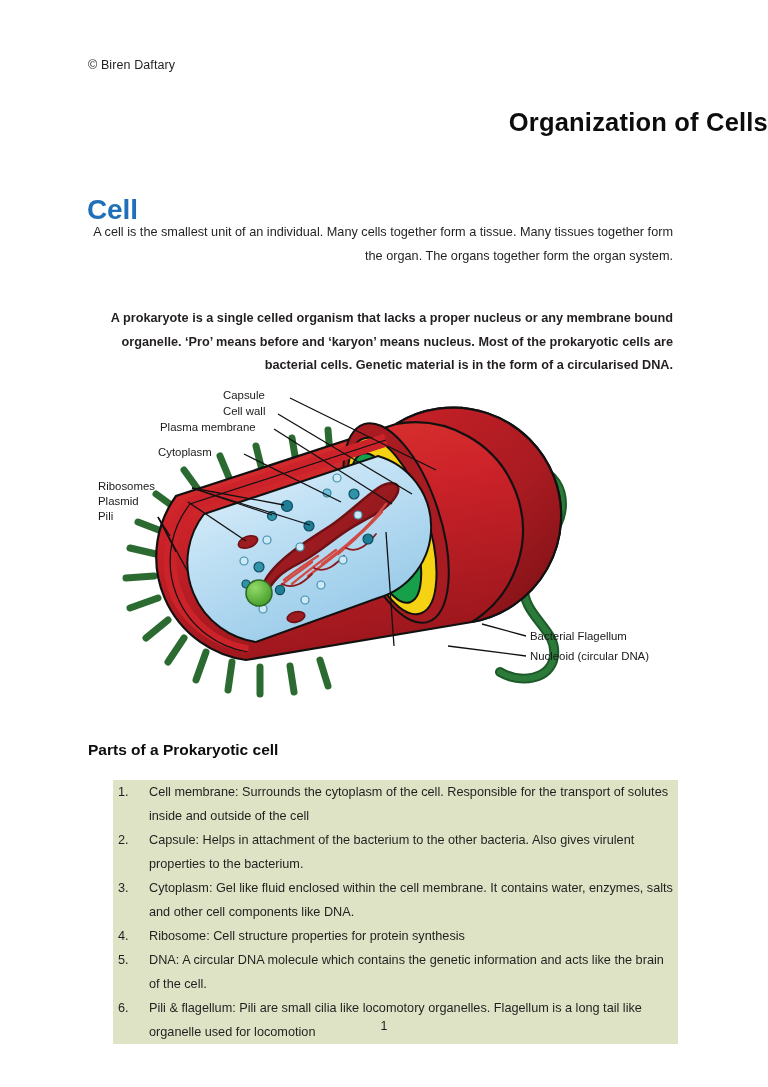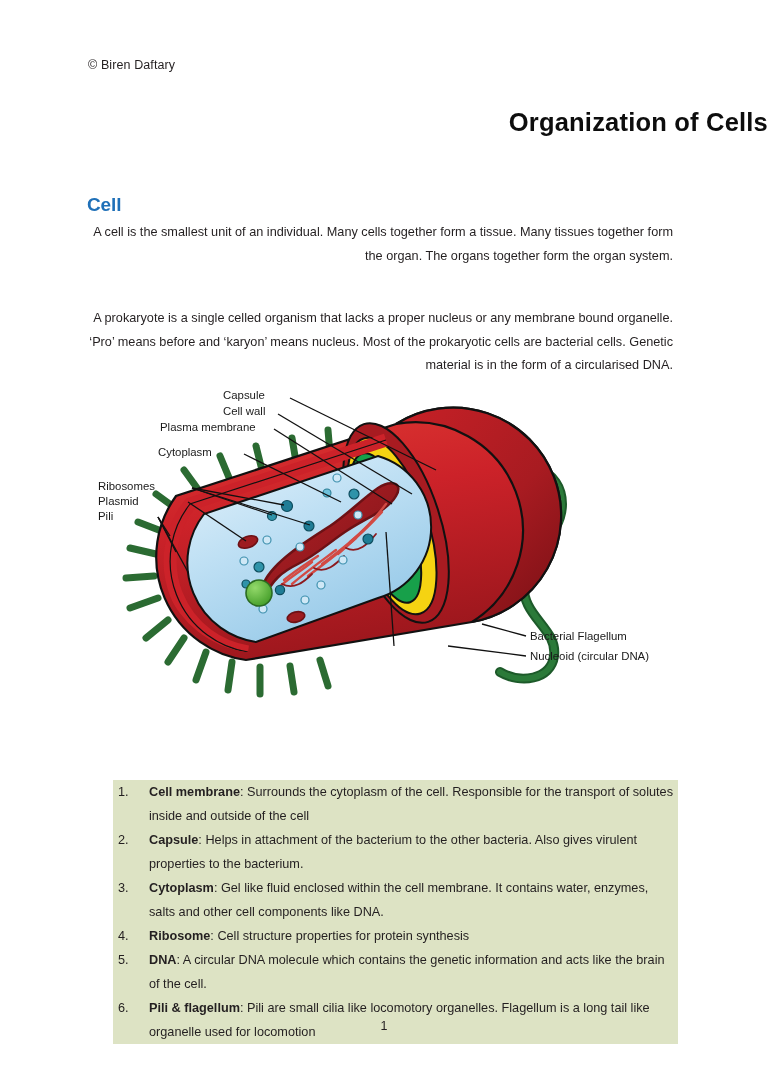--- a/index.html
+++ b/index.html
@@ -38,38 +38,38 @@
     width: 768px;
     text-align: right;
     font-size: 25.5px;
     font-weight: bold;
     color: #0d0d0d;
     letter-spacing: 0.2px;
   }
   .h2 {
     position: absolute;
     left: 87px;
-    font-size: 19px;
+    font-size: 28px;
     font-weight: bold;
     color: #1f70b8;
     letter-spacing: -0.1px;
   }
   .h2.cell { top: 178px; }
   .h2.prok { top: 263px; }
   .para {
     position: absolute;
     left: 88px;
     width: 585px;
     font-size: 12.7px;
     line-height: 23.5px;
     color: #231f20;
     text-align: right;
   }
   .para.cell-body { top: 205px; }
-  .para.prok-body { top: 291px; }
+  .para.prok-body { top: 291px; font-weight: bold; }
 
   .h3 {
     position: absolute;
     left: 88px;
     top: 725px;
     font-size: 15.5px;
     font-weight: bold;
     color: #0d0d0d;
   }
 
@@ -96,21 +96,21 @@
   }
   ol.parts li .num {
     position: absolute;
     left: 5px;
     top: 0;
     width: 22px;
     text-align: left;
     font-size: 12.7px;
   }
   ol.parts li .term {
-    font-weight: bold;
+    font-weight: normal;
     margin-top: 32px;
   }
   .page-num {
     position: absolute;
     left: 0;
     top: 1003px;
     width: 768px;
     text-align: center;
     font-size: 12.5px;
     color: #231f20;
@@ -298,20 +298,21 @@
       <text class="dlabel" x="64" y="47">Plasma membrane</text>
       <text class="dlabel" x="62" y="72">Cytoplasm</text>
       <text class="dlabel" x="2" y="106">Ribosomes</text>
       <text class="dlabel" x="2" y="121">Plasmid</text>
       <text class="dlabel" x="2" y="136">Pili</text>
       <text class="dlabel" x="434" y="256">Bacterial Flagellum</text>
       <text class="dlabel" x="434" y="276">Nucleoid (circular DNA)</text>
     </svg>
   </div>
 
+  <div class="h3">Parts of a Prokaryotic cell</div>
 
   <div class="list-band">
     <ol class="parts">
       <li>
         <span class="num">1.</span><span class="term">Cell membrane</span><span>: Surrounds the cytoplasm of the cell. Responsible for the transport of solutes inside and outside of the cell</span>
       </li>
       <li>
         <span class="num">2.</span><span class="term">Capsule</span><span>: Helps in attachment of the bacterium to the other bacteria. Also gives virulent properties to the bacterium.</span>
       </li>
       <li>

